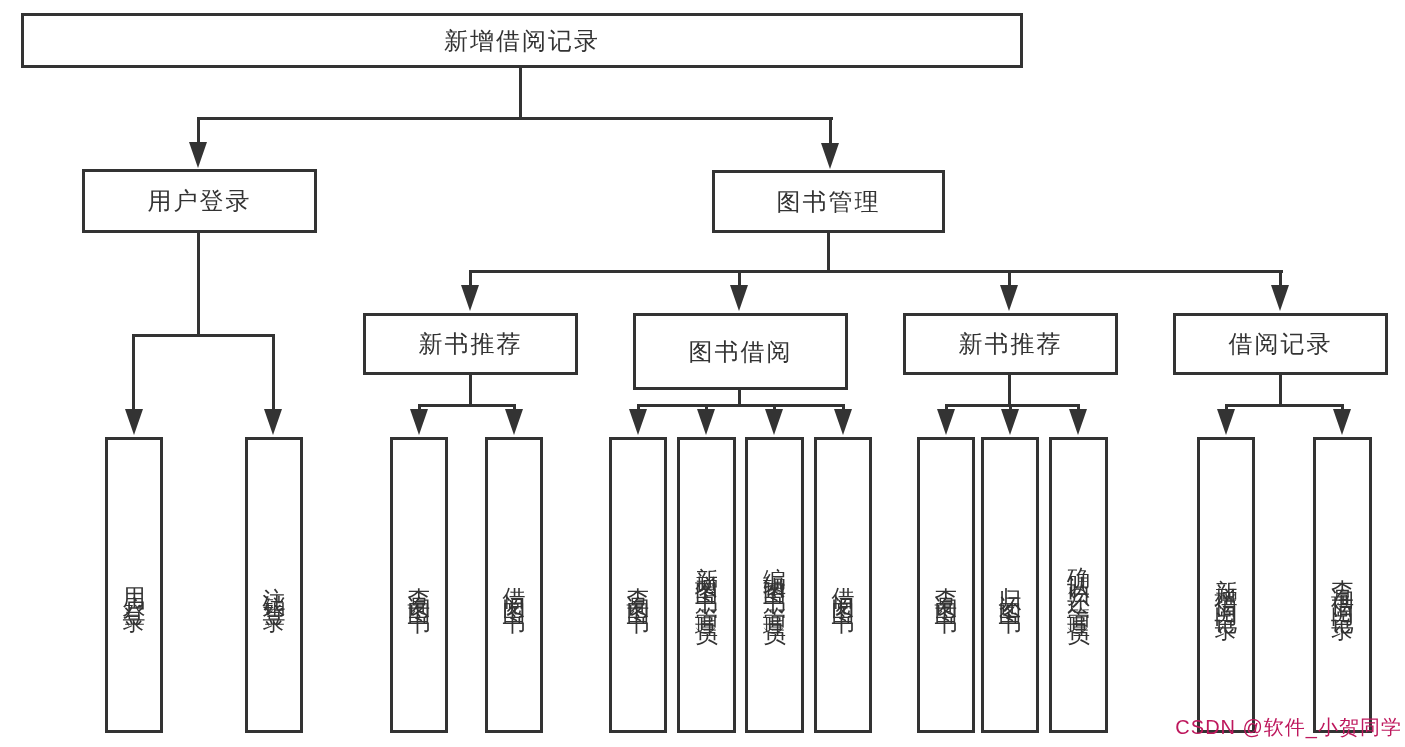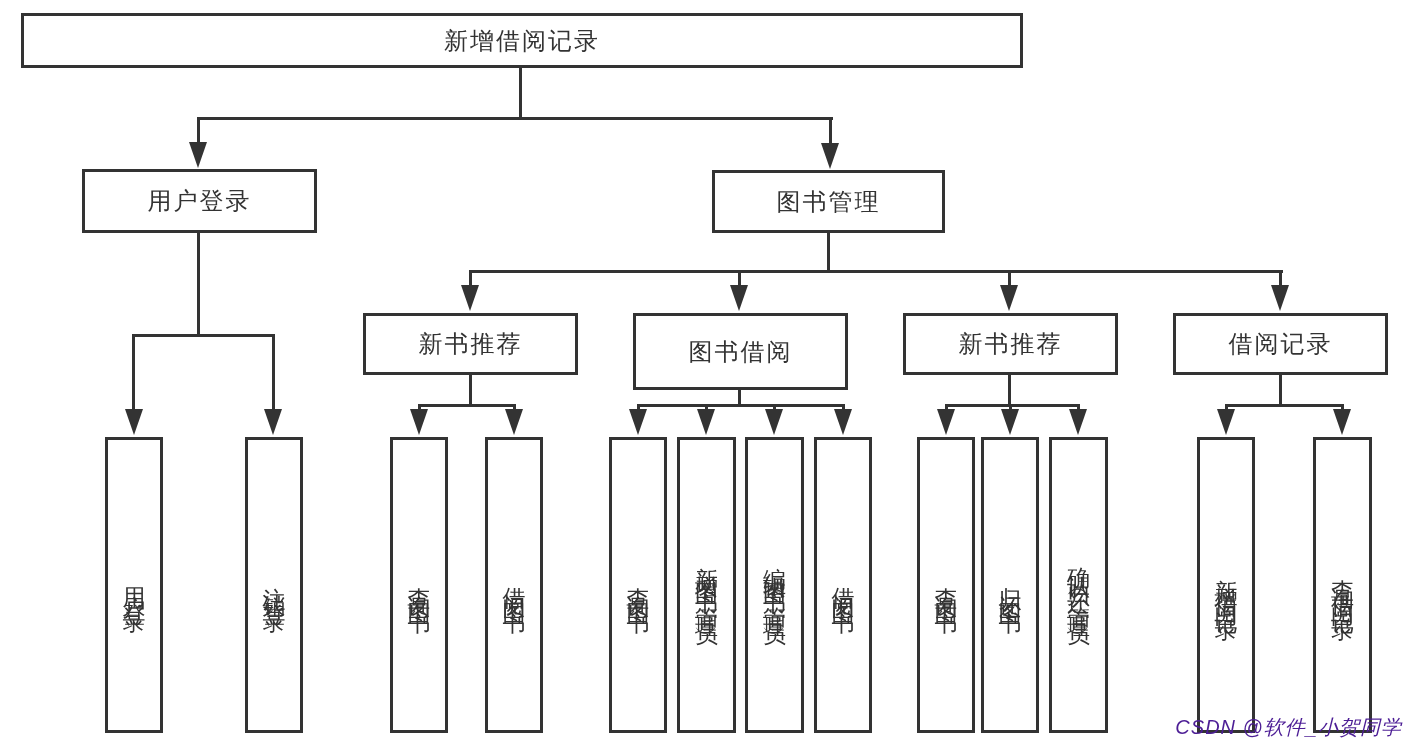--- a/index.html
+++ b/index.html
@@ -37,23 +37,22 @@
     position:absolute;width:0;height:0;
     border-left:9px solid transparent;
     border-right:9px solid transparent;
     border-top:26px solid #333333;
   }
   .watermark{
     position:absolute;
     right:3px;top:714px;
     font-size:20px;
     letter-spacing:1px;
-    color:#4c1d95;
+    color:#be185d;
     white-space:nowrap;
-    font-style:italic;
   }
 </style>
 </head>
 <body>
 
 <div id="canvas">
 
   <div class="vline" style="left:519px;top:66px;height:53px"></div>
   <div class="hline" style="left:197px;top:117px;width:636px"></div>
   <div class="vline" style="left:197px;top:117px;height:28px"></div>

